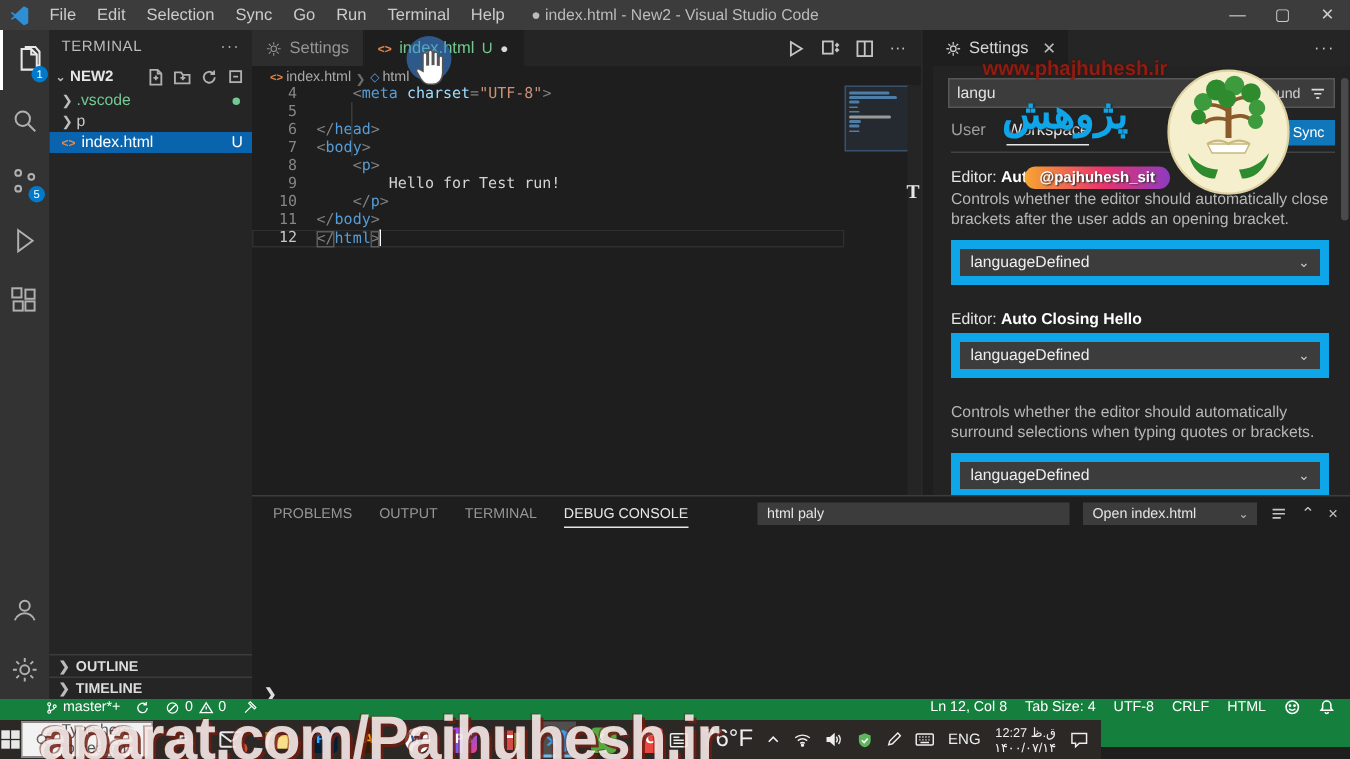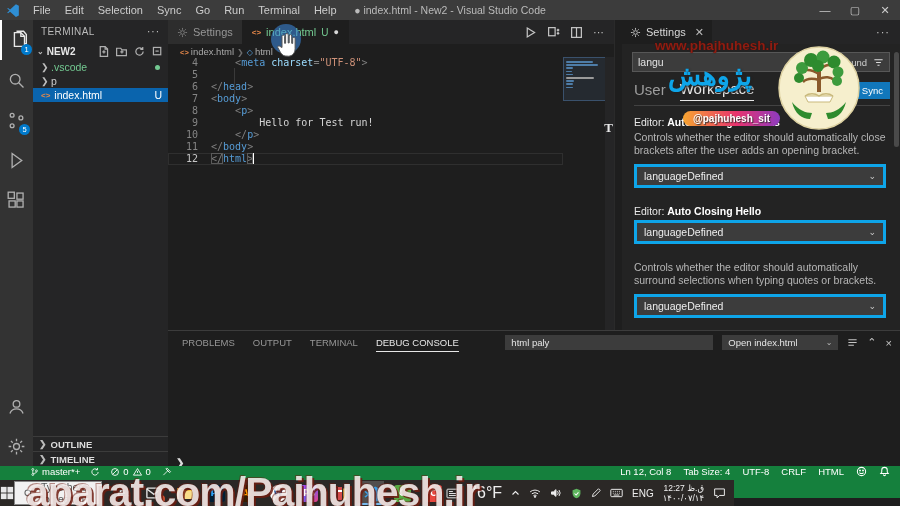--- a/index.html
+++ b/index.html
@@ -68,29 +68,29 @@
   
   .rightpanel{position:absolute;left:622px;top:20px;width:278px;height:310px;background:#232323;z-index:3;font-size:11px}
   .rtabbar{height:24px;background:#252526;display:flex;align-items:stretch}
   .rtab{display:flex;align-items:center;gap:5px;padding:0 8px;background:#1e1e1e;color:#d7d7d7;font-size:11px}
   .rtab .x{color:#bbb;margin-left:4px}
   .rmore{margin-left:auto;align-self:center;padding-right:10px;color:#c5c5c5;letter-spacing:1px}
   .sp-search{margin:8px 10px 0 10px;height:18px;background:#3c3c3c;border:1px solid #575757;
              display:flex;align-items:center;padding:0 5px;font-size:10.5px;color:#e3e3e3}
   .sp-found{margin-left:auto;font-size:9.5px;color:#cfcfcf}
   .sp-scope{display:flex;align-items:center;margin:8px 10px 0 12px;border-bottom:1px solid #424242;padding-bottom:4px}
-  .scope-tab{margin-right:14px;font-size:15px;color:#9d9d9d;padding-bottom:3px}
+  .scope-tab{margin-right:14px;font-size:11px;color:#9d9d9d;padding-bottom:3px}
   .scope-tab.active{color:#e7e7e7;border-bottom:1px solid #e7e7e7}
   .sync-btn{margin-left:auto;background:#1177bb;color:#fff;font-size:9.5px;padding:3px 7px;white-space:nowrap}
   #settings-items{padding:10px 14px 0 12px}
   .set-item{margin-bottom:17px}
   .set-title{font-size:10.5px;color:#e7e7e7;margin-bottom:3px}
   .set-title b{color:#fff}
   .set-desc{font-size:10.5px;line-height:13px;color:#b6b6b6;margin-bottom:7px}
-  .set-dd{height:18px;background:#3c3c3c;border:3px solid #0ea5e9;display:flex;align-items:center;
+  .set-dd{height:18px;background:#3c3c3c;border:6px solid #0ea5e9;display:flex;align-items:center;
           padding:0 7px;font-size:10.5px;color:#eee}
   .set-dd .chev{margin-left:auto;color:#ccc;font-size:9px}
   .rscroll{position:absolute;right:1px;top:32px;width:5px;height:95px;background:#4a4a4a;border-radius:3px}
   
   .panel{position:absolute;left:168px;top:330px;width:732px;height:136px;background:#1e1e1e;border-top:1px solid #3c3c3c;z-index:3}
   .panel-tabs{height:22px;display:flex;align-items:center;padding-left:14px;gap:18px;font-size:9.5px;color:#969696}
   .panel-tab.active{color:#e7e7e7;border-bottom:1px solid #e7e7e7;padding-bottom:3px;margin-bottom:-4px}
   .panel-right{position:absolute;right:8px;top:4px;display:flex;align-items:center;gap:9px}
   .dbg-filter{width:196px;height:15px;background:#3c3c3c;color:#e5e5e5;font-size:9.5px;display:flex;align-items:center;padding:0 6px}
   .dbg-dd{width:104px;height:15px;background:#3c3c3c;color:#e5e5e5;font-size:9.5px;display:flex;align-items:center;padding:0 6px}

